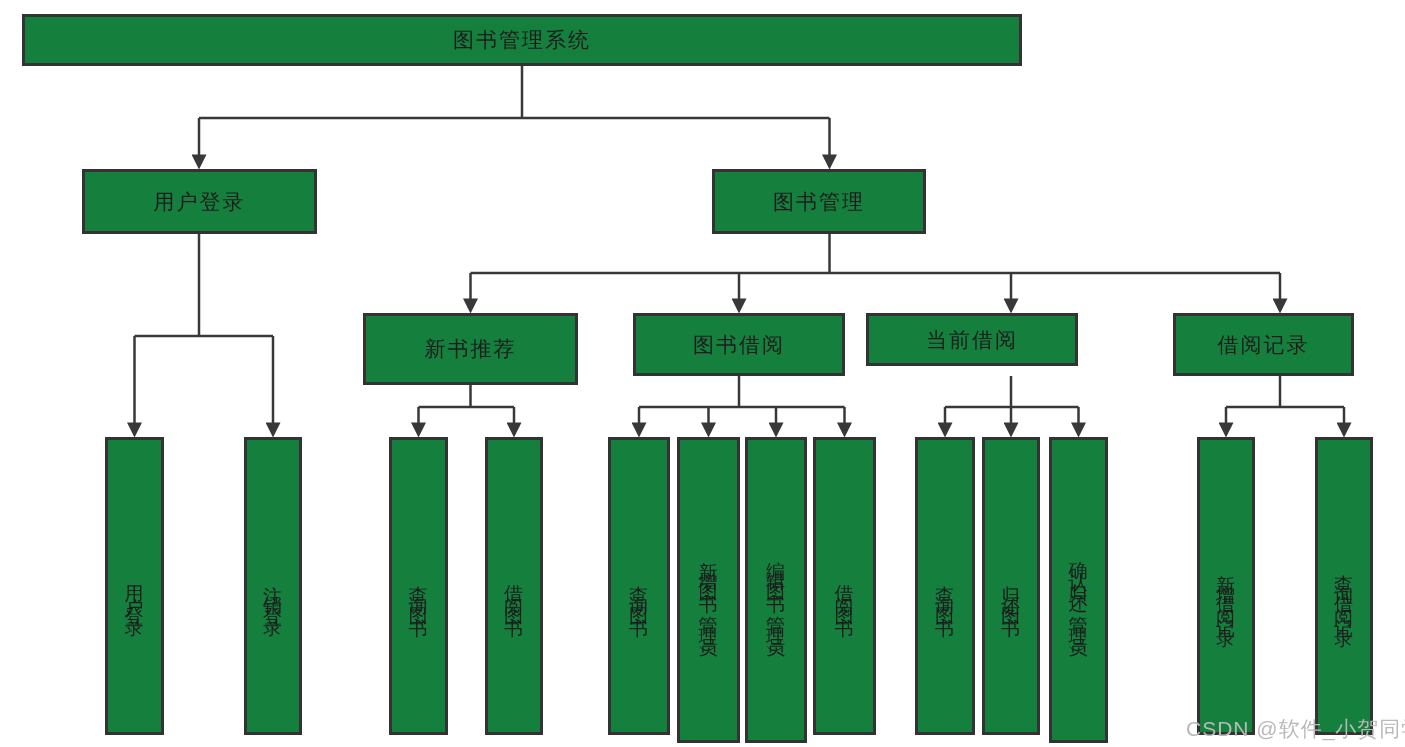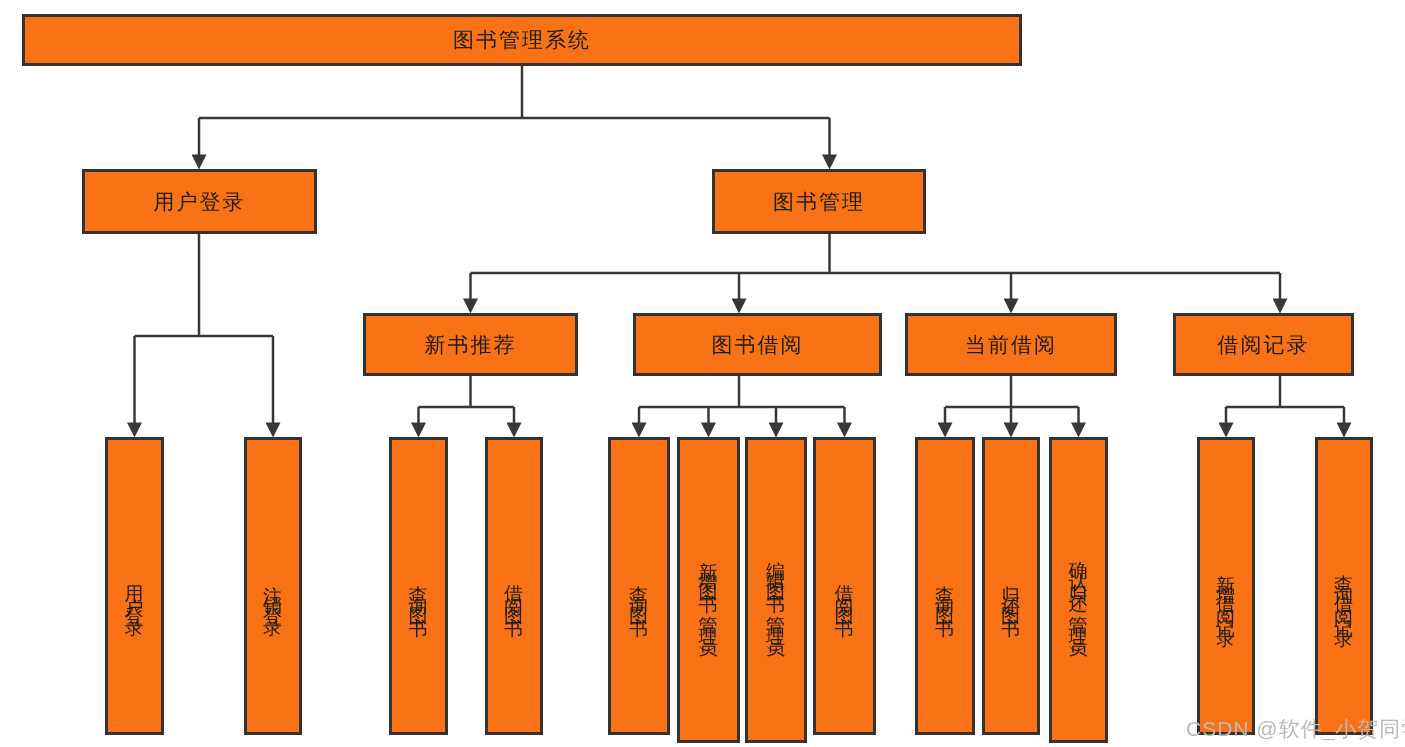--- a/index.html
+++ b/index.html
@@ -3,21 +3,21 @@
 <meta charset="utf-8">
 <style>
   html,body{margin:0;padding:0;background:#ffffff;}
   .stage{
     position:relative;width:1405px;height:747px;background:#ffffff;
     font-family:"Liberation Sans","DejaVu Sans",sans-serif;overflow:hidden;
   }
   .wires{position:absolute;left:0;top:0;width:1405px;height:747px;}
   .wires path{stroke:#383838;stroke-width:2.5;fill:none;}
   .node{
-    position:absolute;background:#f97316;border:3px solid #333333;box-sizing:border-box;
+    position:absolute;background:#15803d;border:3px solid #333333;box-sizing:border-box;
     display:flex;align-items:center;justify-content:center;color:#1c1c1c;
   }
   .node.h{font-size:21px;letter-spacing:2px;}
   .node.v{font-size:19px;}
   .node.v .vlbl{
     writing-mode:vertical-rl;text-orientation:mixed;
     letter-spacing:11px;line-height:1;margin-top:11px;
   }
   .watermark{
     position:absolute;left:1186px;top:715px;font-size:21px;color:#b9b9b9;
@@ -81,27 +81,27 @@
     <span>图书管理系统</span>
   </div>
 
   <div class="node h" style="left:82px;top:169px;width:235px;height:65px">
     <span>用户登录</span>
   </div>
   <div class="node h" style="left:712px;top:169px;width:214px;height:65px">
     <span>图书管理</span>
   </div>
 
-  <div class="node h" style="left:363px;top:313px;width:215px;height:63px">
+  <div class="node h" style="left:363px;top:313px;width:215px;height:72px">
     <span>新书推荐</span>
   </div>
-  <div class="node h" style="left:633px;top:313px;width:249px;height:63px">
+  <div class="node h" style="left:633px;top:313px;width:212px;height:63px">
     <span>图书借阅</span>
   </div>
-  <div class="node h" style="left:905px;top:313px;width:212px;height:63px">
+  <div class="node h" style="left:866px;top:313px;width:212px;height:53px">
     <span>当前借阅</span>
   </div>
   <div class="node h" style="left:1173px;top:313px;width:181px;height:63px">
     <span>借阅记录</span>
   </div>
 
   <div class="node v" style="left:105px;top:437px;width:59px;height:298px">
     <span class="vlbl">用户登录</span>
   </div>
   <div class="node v" style="left:244px;top:437px;width:58px;height:298px">

